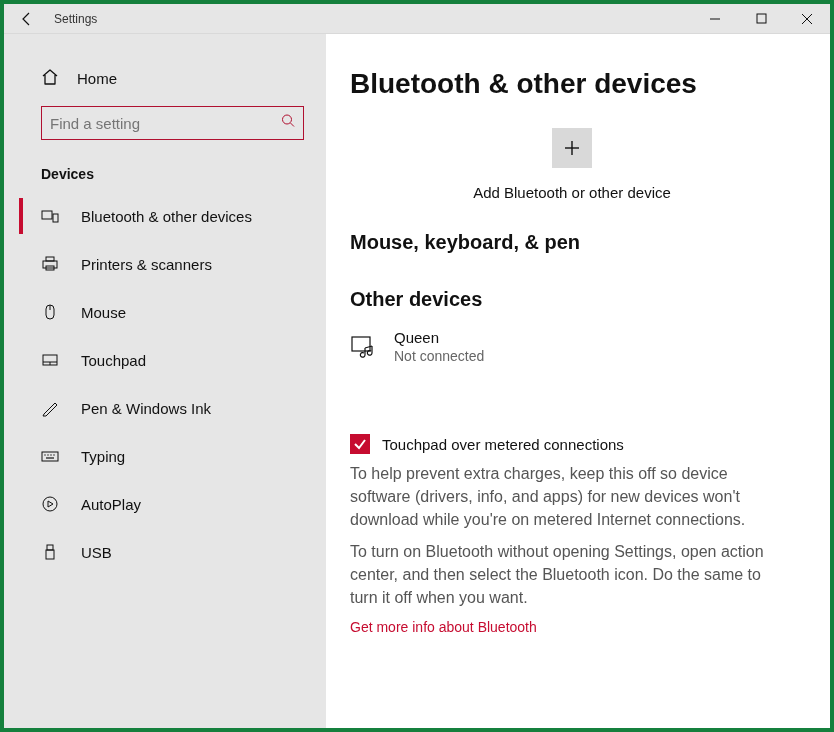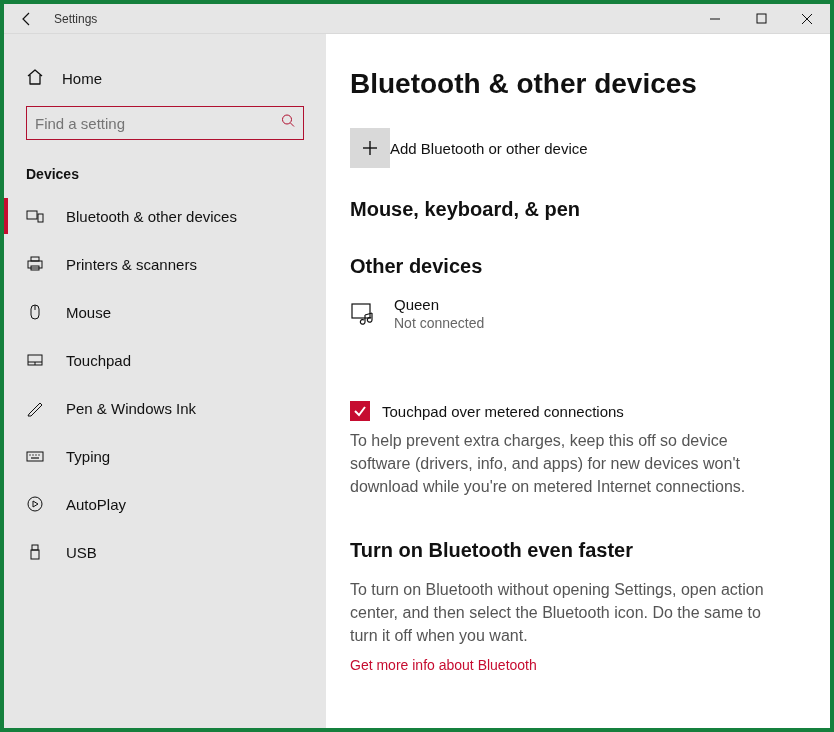--- a/index.html
+++ b/index.html
@@ -23,21 +23,21 @@
   .titlebar .winbtn {
     width: 46px; height:30px; display:flex; align-items:center; justify-content:center;
   }
   .titlebar svg { display:block; }
 
   .body { flex:1; display:flex; min-height:0; }
 
   
   .sidebar {
     width: 322px; background:#e6e6e6; padding-top: 24px;
-    display:flex; flex-direction:column;
+    display:flex; flex-direction:column;padding-left:15px;
   }
   .home-row {
     display:flex; align-items:center; gap:18px;
     padding: 6px 0 6px 22px; height:40px;
     cursor: default;
   }
   .home-row span { font-size: 15px; color:#111; }
   .search-wrap { padding: 8px 22px 0 22px; }
   .search {
     width: 100%; height: 34px;
@@ -69,21 +69,21 @@
     background:#c60c30;
   }
   .navitem .icon { width:18px; height:18px; display:flex; align-items:center; justify-content:center; }
 
   
   .main {
     flex:1; background:#fff; padding: 34px 36px 10px 24px;
     overflow:hidden; display:flex; flex-direction:column;
   }
   .h1 { font-size:28px; font-weight:600; color:#111; margin-bottom:28px; }
-  .add-row { display:flex; align-items:center; gap:0; margin-bottom:30px; cursor:default; }
+  .add-row { display:flex; align-items:center; gap:16px; margin-bottom:30px; cursor:default;flex-direction:column; }
   .add-tile {
     width:40px; height:40px; background:#d9d9d9;
     display:flex; align-items:center; justify-content:center;
   }
   .add-row .lbl { font-size:15px; color:#111; }
 
   .h2 { font-size:20px; font-weight:600; color:#111; margin-bottom:8px; }
 
   .device-row {
     display:flex; align-items:center; gap:16px;
@@ -279,19 +279,18 @@
       <div class="check-row">
         <div class="checkbox">
           <svg width="14" height="14" viewBox="0 0 14 14">
               <path d="M2 7 L6 11 L12 3" stroke="#fff" stroke-width="2" fill="none"></path>
             </svg>
         </div>
         <span class="lbl">Touchpad over metered connections</span>
       </div>
       <div class="help">To help prevent extra charges, keep this off so device software (drivers, info, and apps) for new devices won't download while you're on metered Internet connections.</div>
 
-      <div class="h2b">Turn on Bluetooth even faster</div>
       <div class="help">To turn on Bluetooth without opening Settings, open action center, and then select the Bluetooth icon. Do the same to turn it off when you want.</div>
       <div class="link accent">Get more info about Bluetooth</div>
     </div>
 
   </div>
 </div>
 
 </body></html>

